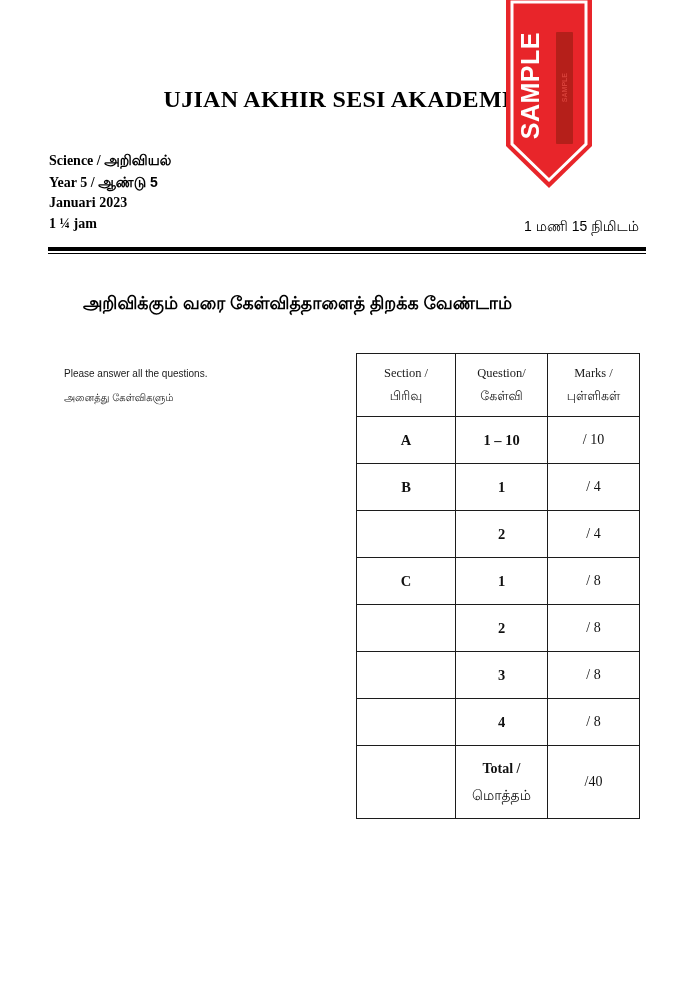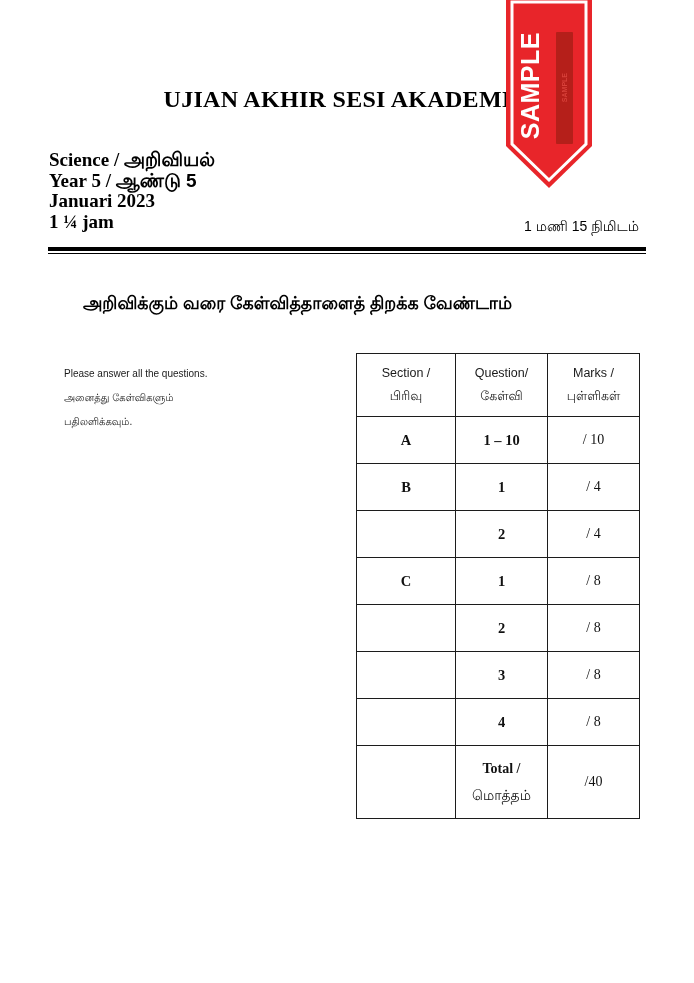--- a/index.html
+++ b/index.html
@@ -92,21 +92,21 @@
     letter-spacing: 0.3px;
     white-space: nowrap;
     z-index: 5;
   }
 
   
   .meta {
     position: absolute;
     left: 49px;
     top: 150px;
-    font-size: 19px;
+    font-size: 14px;
     font-weight: bold;
     line-height: 20.5px;
     z-index: 5;
   }
   .meta .line { white-space: nowrap; }
   .meta .tam {
     font-family: "Liberation Sans", "DejaVu Sans", sans-serif;
     font-weight: bold;
   }
 
@@ -191,21 +191,21 @@
     text-align: center;
     vertical-align: middle;
     padding: 0;
   }
   .col-section { width: 99px; }
   .col-question { width: 92px; }
   .col-marks { width: 92px; }
 
   .marks-table thead th {
     height: 62px;
-    font-family: Liberation Sans, sans-serif;
+    font-family: Liberation Serif, serif;
     font-weight: normal;
     font-size: 12.5px;
     line-height: 23px;
     color: #1a1a1a;
   }
   .marks-table thead th .en { display: block; }
   .marks-table thead th .ta { display: block; }
 
   .marks-table tbody td {
     height: 46px;
@@ -271,21 +271,20 @@
     <div class="thick"></div>
     <div class="gap"></div>
     <div class="thin"></div>
   </div>
 
   <div class="notice-ta">அறிவிக்கும் வரை கேள்வித்தாளைத் திறக்க வேண்டாம்</div>
 
   <div class="instructions">
     <div>Please answer all the questions.</div>
     <div>அனைத்து கேள்விகளும்</div>
-    <div>பதிலளிக்கவும்.</div>
   </div>
 
   <table class="marks-table">
     <colgroup>
       <col class="col-section">
       <col class="col-question">
       <col class="col-marks">
     </colgroup>
     <thead>
       <tr>

